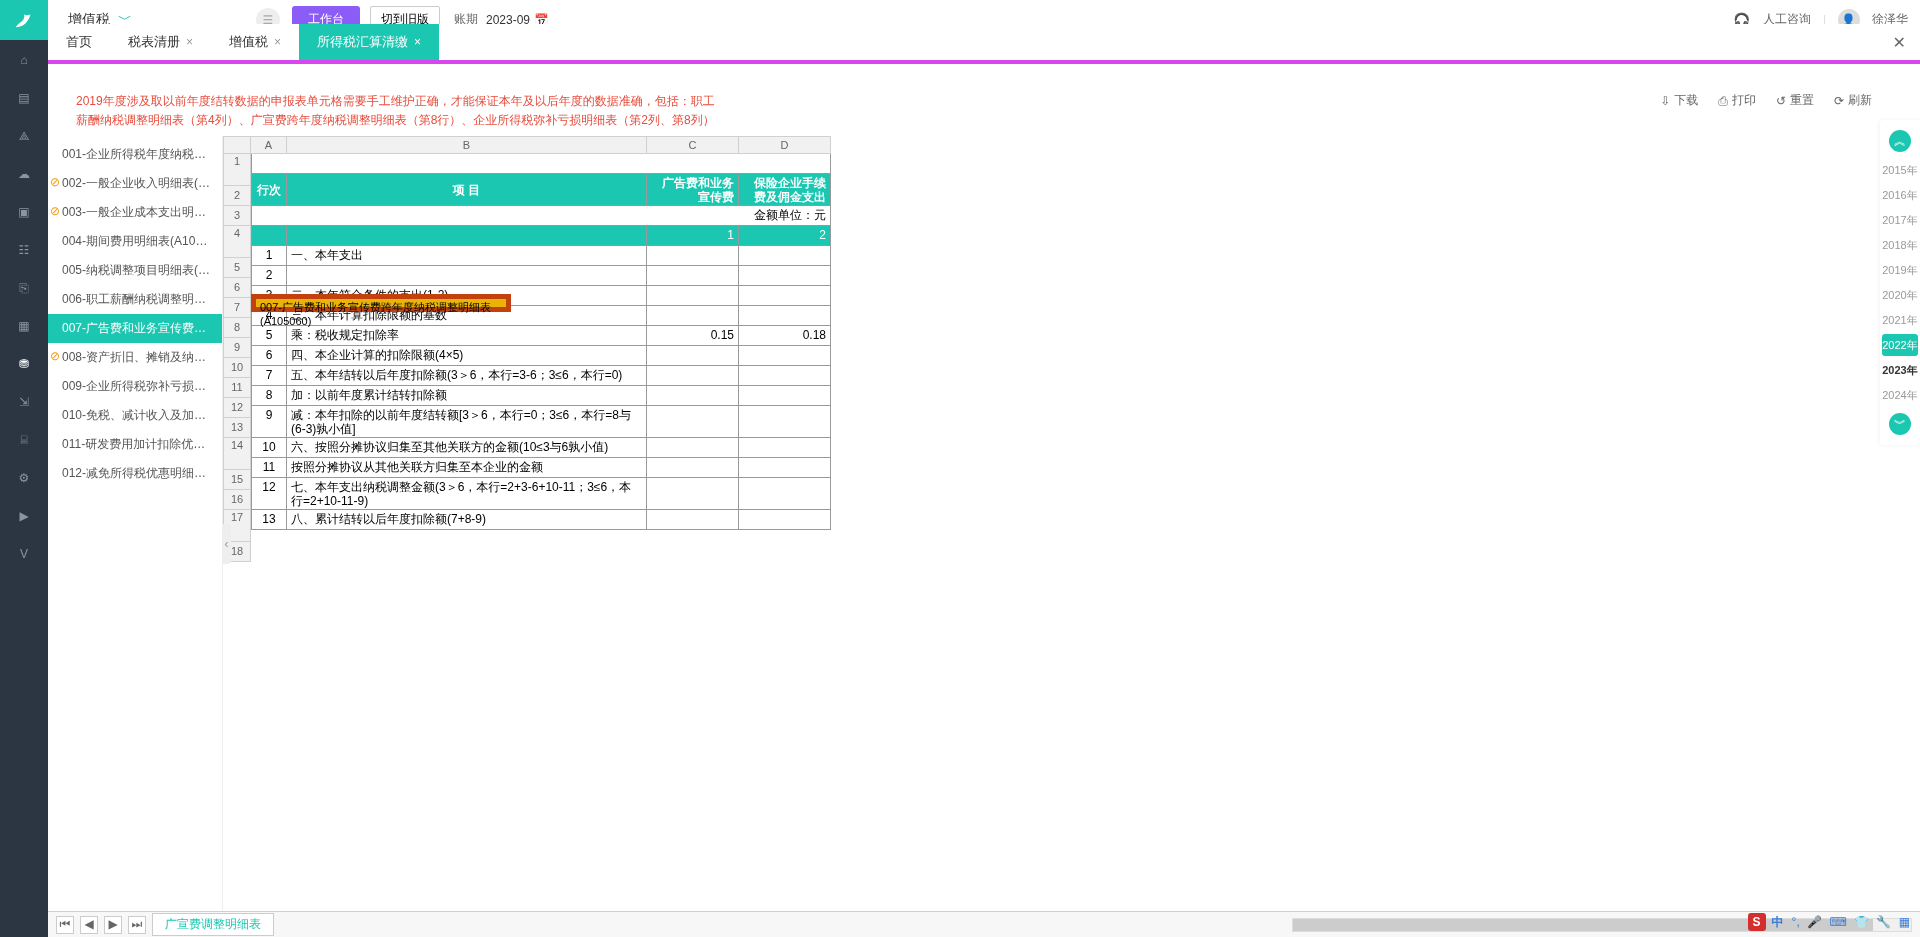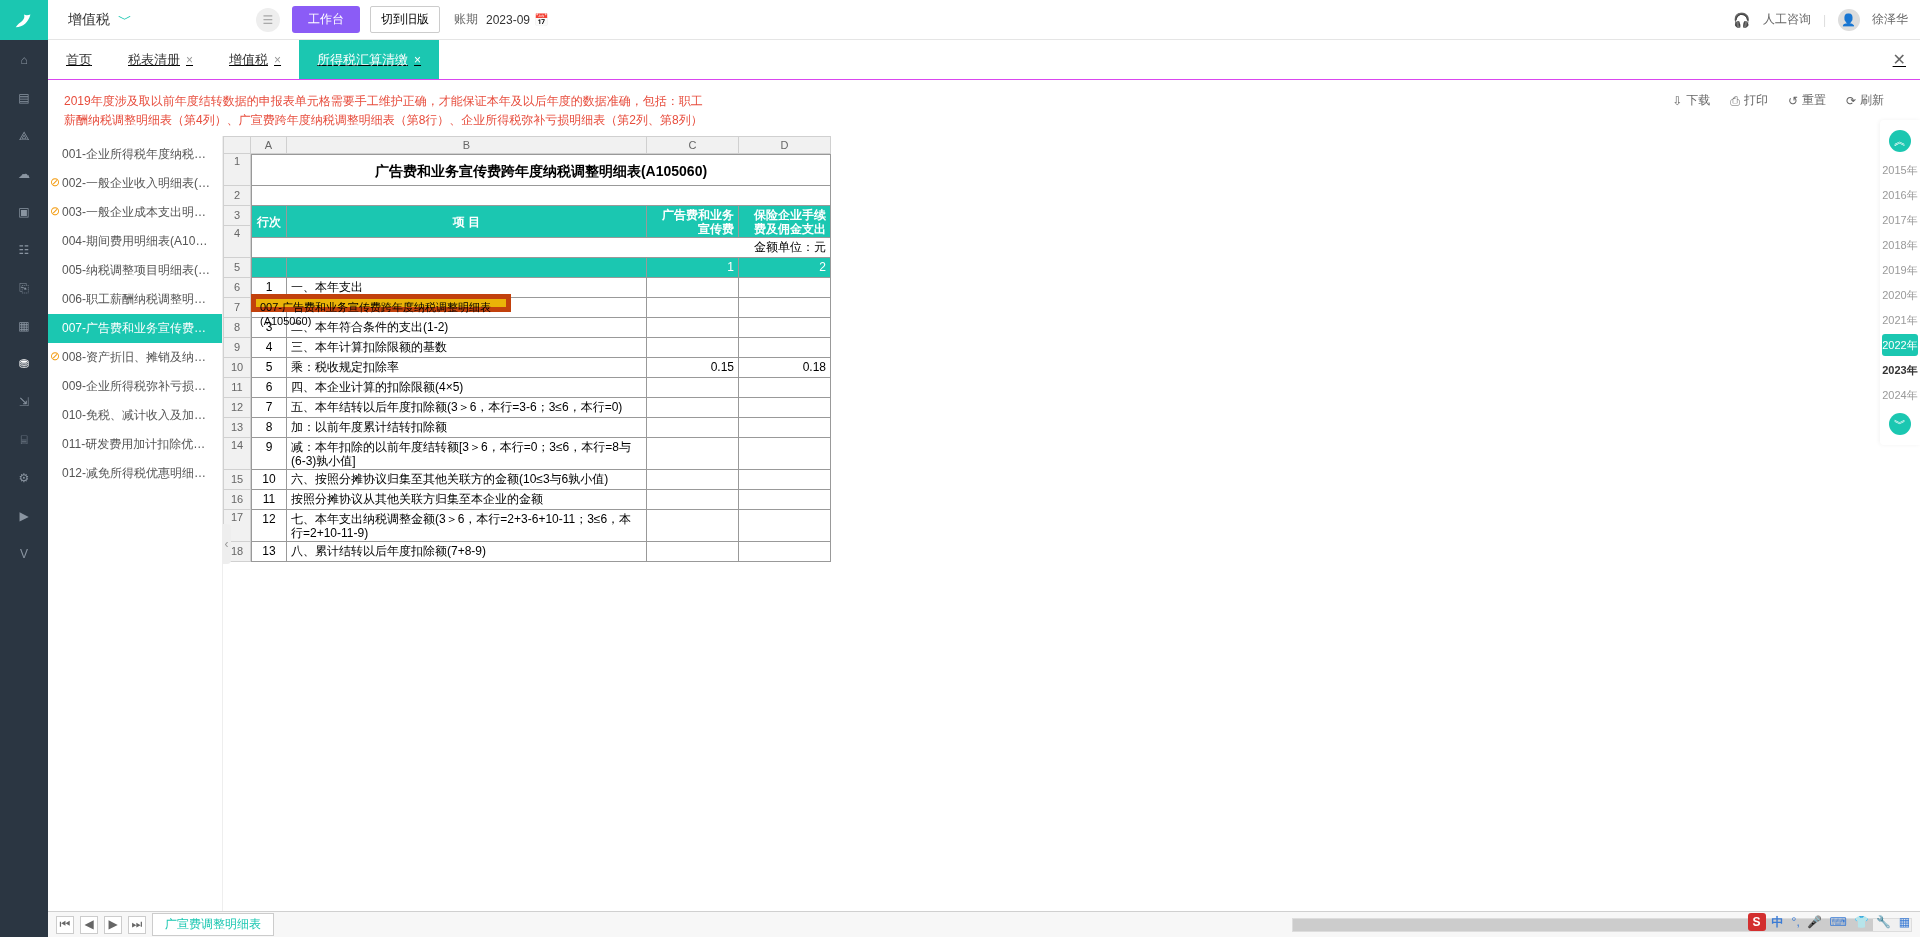--- a/index.html
+++ b/index.html
@@ -17,30 +17,30 @@
 .period-val { margin-left: 8px; color: #333; }
 .cal-icon { color: #1bc7b1; margin-left: 4px; }
 .header-right { margin-left: auto; display: flex; align-items: center; gap: 12px; color: #666; }
 .headset-icon { font-size: 14px; }
 .avatar { width: 22px; height: 22px; border-radius: 50%; background: #ddd; display: inline-flex; align-items: center; justify-content: center; color: #999; }
 
 .left-rail { position: fixed; left: 0; top: 40px; bottom: 0; width: 48px; background: #2b3642; display: flex; flex-direction: column; align-items: center; padding-top: 10px; gap: 18px; }
 .rail-icon { width: 20px; height: 20px; color: #8a95a1; cursor: pointer; display: flex; align-items: center; justify-content: center; }
 .rail-icon.active { color: #fff; }
 
-.tabs-bar { position: fixed; top: 40px; left: 48px; right: 0; height: 40px; background: #fff; border-bottom: 1px solid #d946ef; display: flex; align-items: stretch; text-decoration: underline; }
+.tabs-bar { position: fixed; top: 24px; left: 48px; right: 0; height: 40px; background: #fff; border-bottom: 4px solid #d946ef; display: flex; align-items: stretch; }
 .tab { padding: 0 18px; display: flex; align-items: center; gap: 6px; font-size: 13px; color: #333; cursor: pointer; border-right: 0; }
 .tab .close { color: #999; font-size: 12px; }
 .tab.active { background: #1bc7b1; color: #fff; }
 .tab.active .close { color: #fff; }
 .tabs-close-all { margin-left: auto; padding: 0 14px; display: flex; align-items: center; color: #666; cursor: pointer; font-size: 16px; }
 
 .content { position: fixed; top: 80px; left: 48px; right: 0; bottom: 0; display: flex; flex-direction: column; }
 
-.warning-row { padding: 12px 16px 6px; display: flex; align-items: flex-start; }
+.warning-row { padding: 12px 28px 6px; display: flex; align-items: flex-start; }
 .warning-text { color: #e74c3c; font-size: 12px; line-height: 1.6; max-width: 650px; }
 .action-buttons { margin-left: auto; display: flex; gap: 20px; color: #666; font-size: 12px; padding-right: 20px; }
 .action-btn { display: flex; align-items: center; gap: 4px; cursor: pointer; }
 
 .mid-area { flex: 1; display: flex; overflow: hidden; position: relative; }
 .doc-list { width: 175px; border-right: 1px solid #eee; overflow-y: auto; padding: 4px 0; font-size: 12px; }
 .doc-item { padding: 6px 10px 6px 14px; color: #555; cursor: pointer; white-space: nowrap; overflow: hidden; text-overflow: ellipsis; position: relative; }
 .doc-item.has-warn::before { content: "⊘"; color: #f39c12; position: absolute; left: 2px; }
 .doc-item.active { background: #1bc7b1; color: #fff; }
 .collapse-handle { position: absolute; left: 175px; top: 50%; width: 9px; height: 40px; background: #eee; border-radius: 0 4px 4px 0; margin-left: -1px; z-index: 5; cursor: pointer; display:flex; align-items:center; justify-content:center; color:#999;}
@@ -221,23 +221,20 @@
           <div class="row-h">12</div>
           <div class="row-h">13</div>
           <div class="row-h tall">14</div>
           <div class="row-h">15</div>
           <div class="row-h">16</div>
           <div class="row-h tall">17</div>
           <div class="row-h">18</div>
         </div>
 
       <div class="grid" id="grid">
-          <div class="gr title-row">
-            <div class="gc first-col" style="width:580px;border-top:1px solid #999">广告费和业务宣传费跨年度纳税调整明细表(A105060)</div>
-          </div>
           <div class="gr">
             <div class="gc first-col" style="width:580px"></div>
           </div>
           <div class="gr">
             <div class="gc first-col amerge teal-h tall2" style="line-height:28px">行次</div>
             <div class="gc b teal-h tall2" style="line-height:28px">项    目</div>
             <div class="gc c teal-h tall2">广告费和业务宣传费</div>
             <div class="gc d teal-h tall2">保险企业手续费及佣金支出</div>
           </div>
           <div class="gr unit-row">

